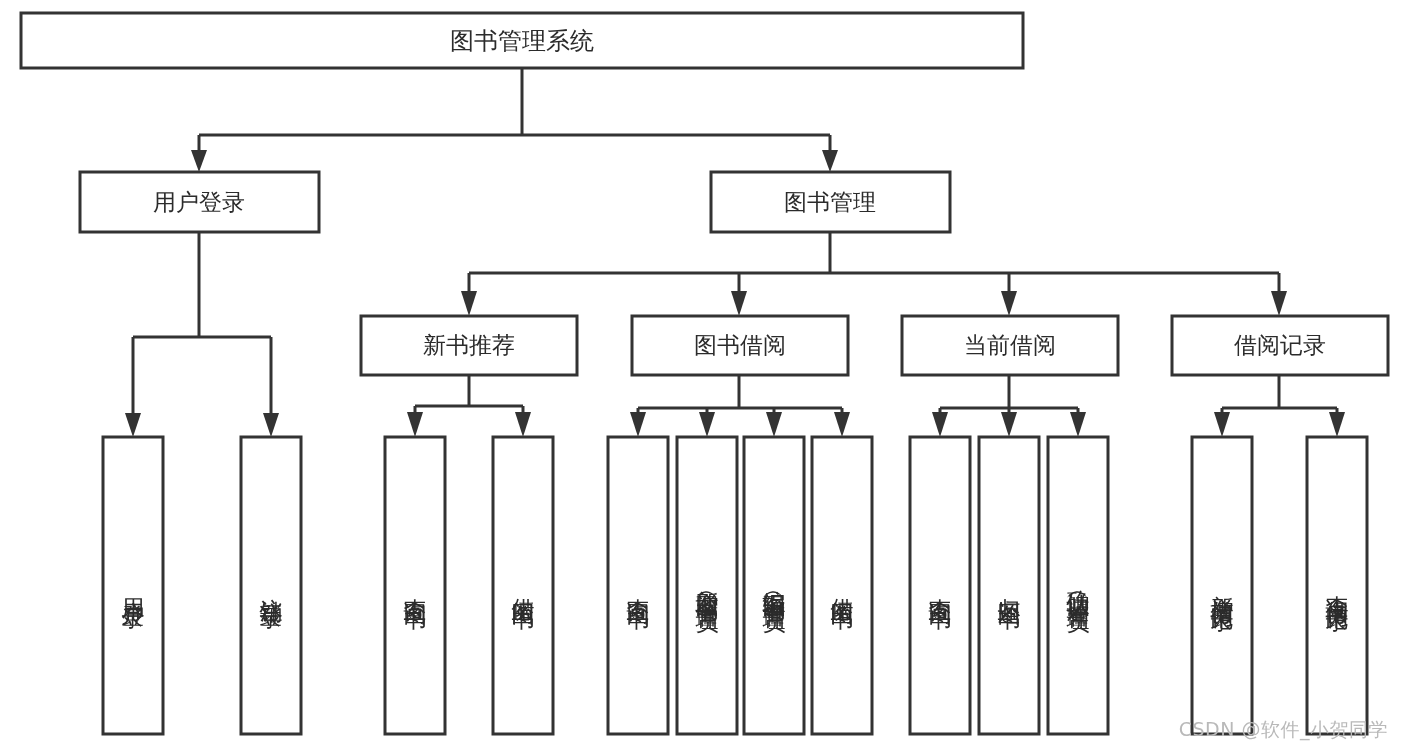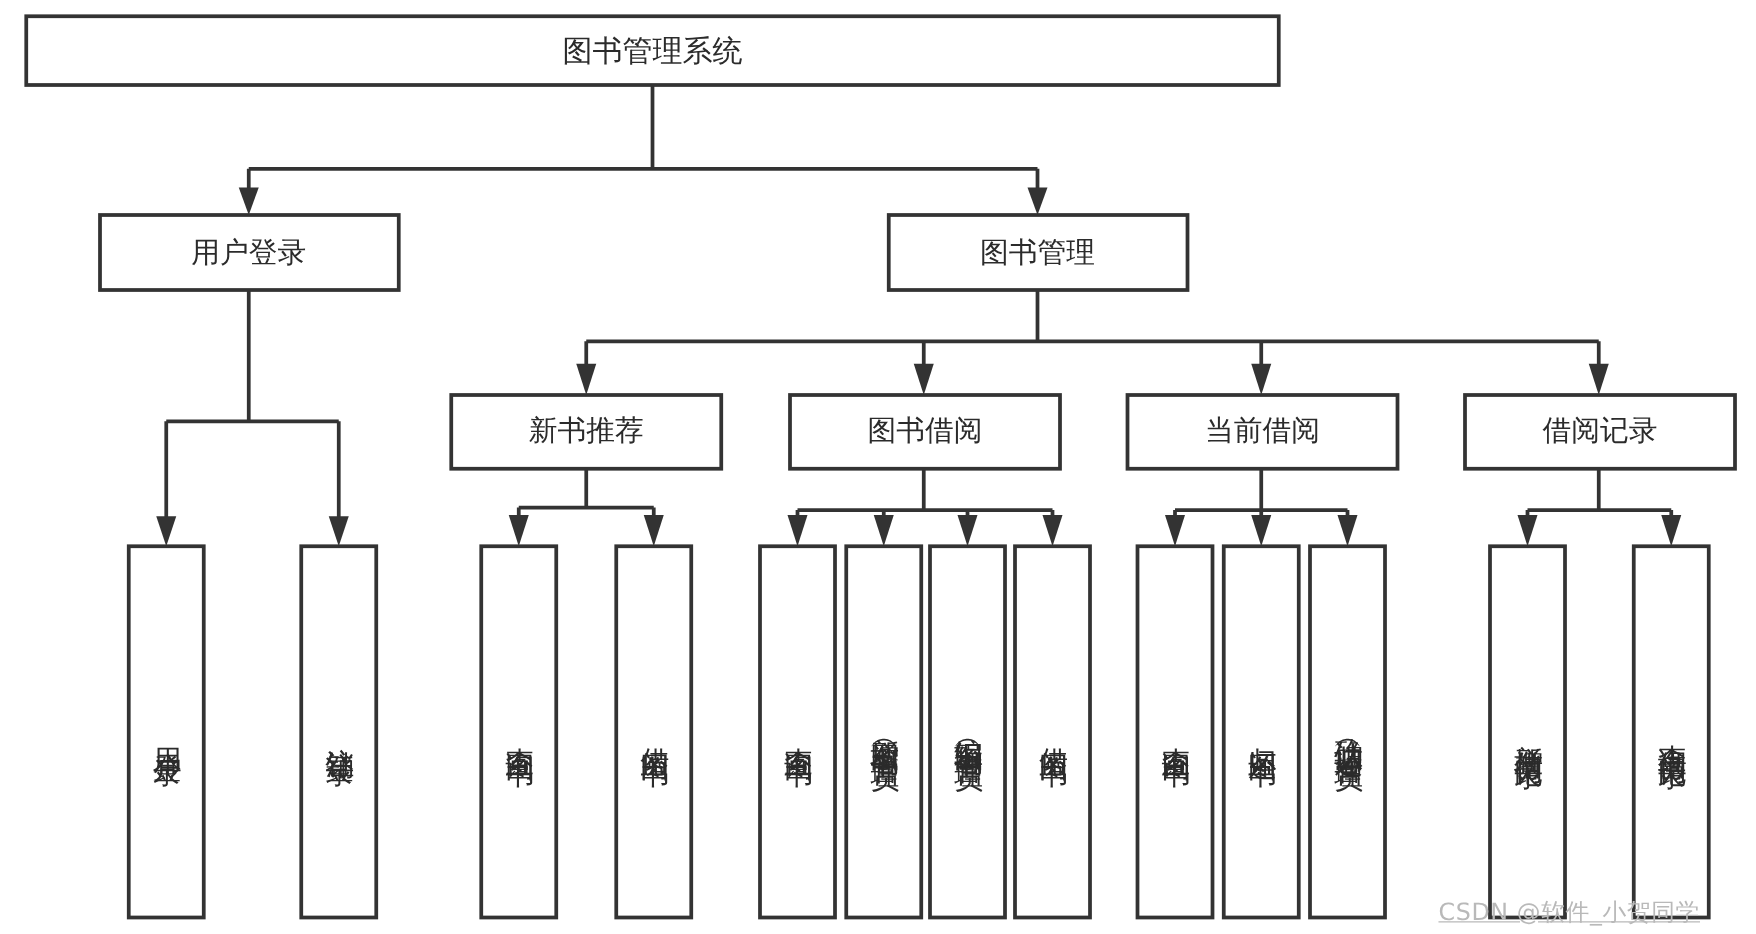--- a/index.html
+++ b/index.html
@@ -11,20 +11,21 @@
     width: 1405px;
     height: 747px;
     font-family: "DejaVu Sans", "Liberation Sans", sans-serif;
     overflow: hidden;
   }
   #diagram-root {
     position: relative;
     width: 1368px;
     height: 747px;
     background: #ffffff;
+    padding-left: 28px;
   }
   svg#flow {
     position: absolute;
     left: 0;
     top: 0;
     width: 1405px;
     height: 747px;
     display: block;
   }
   .node-rect {
@@ -71,21 +72,20 @@
   }
   .watermark {
     position: absolute;
     right: 8px;
     bottom: 4px;
     font-family: "DejaVu Sans", "Liberation Sans", sans-serif;
     font-size: 19px;
     color: #b9b9b9;
     white-space: nowrap;
     letter-spacing: 0.5px;
-    text-decoration: underline;
   }
 </style>
 </head>
 <body>
 
 <div id="diagram-root">
 
   <svg id="flow" viewBox="0 0 1405 747" xmlns="http://www.w3.org/2000/svg">
 
     <g>

